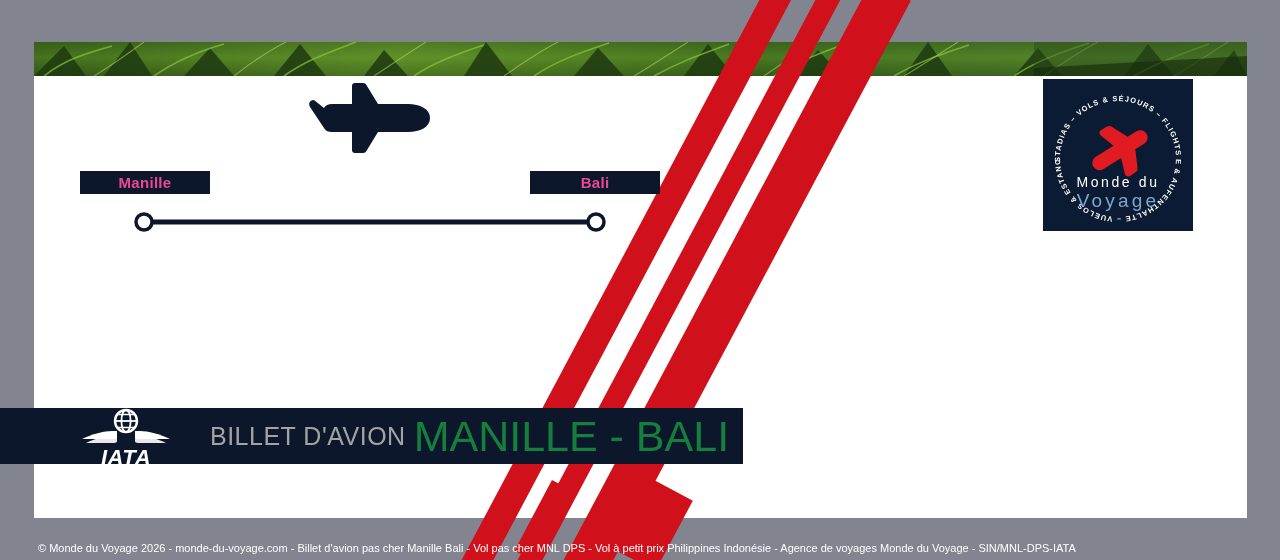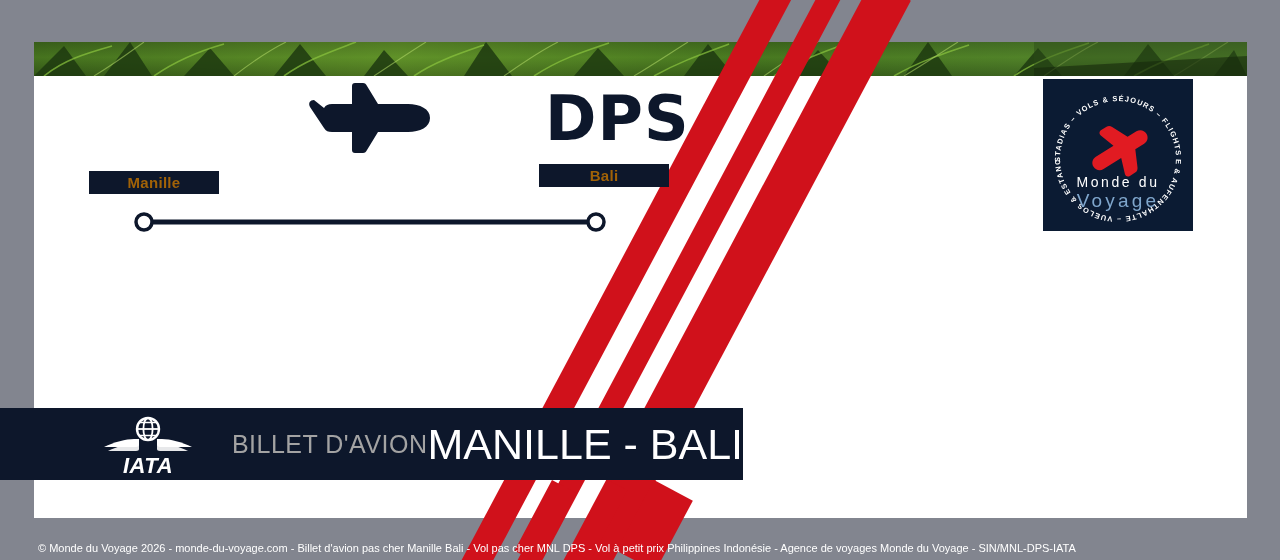--- a/index.html
+++ b/index.html
@@ -49,61 +49,60 @@
 
   
   #plane-mid{
     position:absolute;left:308px;top:82px;width:128px;height:72px;
   }
   #plane-mid svg{width:100%;height:100%;display:block;}
 
   
   .chip{
     position:absolute;
-    background:#0d172b;color:#a16207;
+    background:#0d172b;color:#ec4899;
     font-size:15px;font-weight:bold;
     display:flex;align-items:center;justify-content:center;
     height:23px;
     letter-spacing:.3px;
-    margin-left:9px;
   }
   #chip-origin{left:80px;top:171px;width:130px;}
-  #chip-dest{left:530px;top:164px;width:130px;}
+  #chip-dest{left:530px;top:171px;width:130px;}
 
   
   #route{position:absolute;left:130px;top:210px;width:480px;height:24px;}
   #route svg{display:block;}
 
   
   #logo{
     position:absolute;left:1043px;top:79px;width:150px;height:152px;
     background:#0b1b33;
   }
   #logo svg{display:block;width:100%;height:100%;}
 
   
   #banner{
-    position:absolute;left:0px;top:408px;width:743px;height:72px;
+    position:absolute;left:0px;top:408px;width:743px;height:56px;
     background:#0d172b;
-    display:flex;align-items:center;justify-content:flex-end;
+    display:flex;align-items:center;
   }
   #iata{margin-left:78px;width:96px;height:62px;flex:none;}
   #iata svg{display:block;width:100%;height:100%;}
   #banner-label{
     margin-left:36px;
     color:#a3a3a3;
     font-family:"Liberation Sans", sans-serif;
     font-size:25px;
     font-weight:normal;
     letter-spacing:.5px;
     white-space:nowrap;
   }
   #banner-route{
-    margin-left:0;
-    color:#ffffff;
+    margin-left:8px;
+    color:#15803d;
     font-family:"Liberation Sans", sans-serif;
     font-size:43px;
     font-weight:normal;
     letter-spacing:0px;
     white-space:nowrap;
   }
 
   
   #footer{
     position:absolute;left:0;top:528px;width:1280px;height:22px;
@@ -184,21 +183,20 @@
       <path d="M1000 26 L1213 14 L1213 34 L1000 34 Z" fill="#16280c" opacity="0.6"></path>
     </svg>
   </div>
 
   <div class="stripes">
     <div class="stripe" style="left:770px;top:-20px;width:28px;height:760px;"></div>
     <div class="stripe" style="left:826px;top:-20px;width:22px;height:760px;"></div>
     <div class="stripe" style="left:872px;top:-20px;width:44px;height:760px;"></div>
   </div>
 
-  <div class="code" id="code-dest">DPS</div>
 
   <div id="plane-mid">
     <svg viewBox="0 0 128 72" aria-hidden="true">
       <path fill="#0d172b" d="M6 18 C2 18 0 21 2 25 L16 46 C18 49 20 50 24 50
         L44 50 L44 68 C44 70 45 71 47 71 L55 71 C57 71 58 70 59 68 L70 50
         L100 50 C112 50 122 45 122 36 C122 27 112 22 100 22 L70 22
         L59 4 C58 2 57 1 55 1 L47 1 C45 1 44 2 44 4 L44 22 L24 22
         C20 22 18 23 16 26 Z"></path>
     </svg>
   </div>

